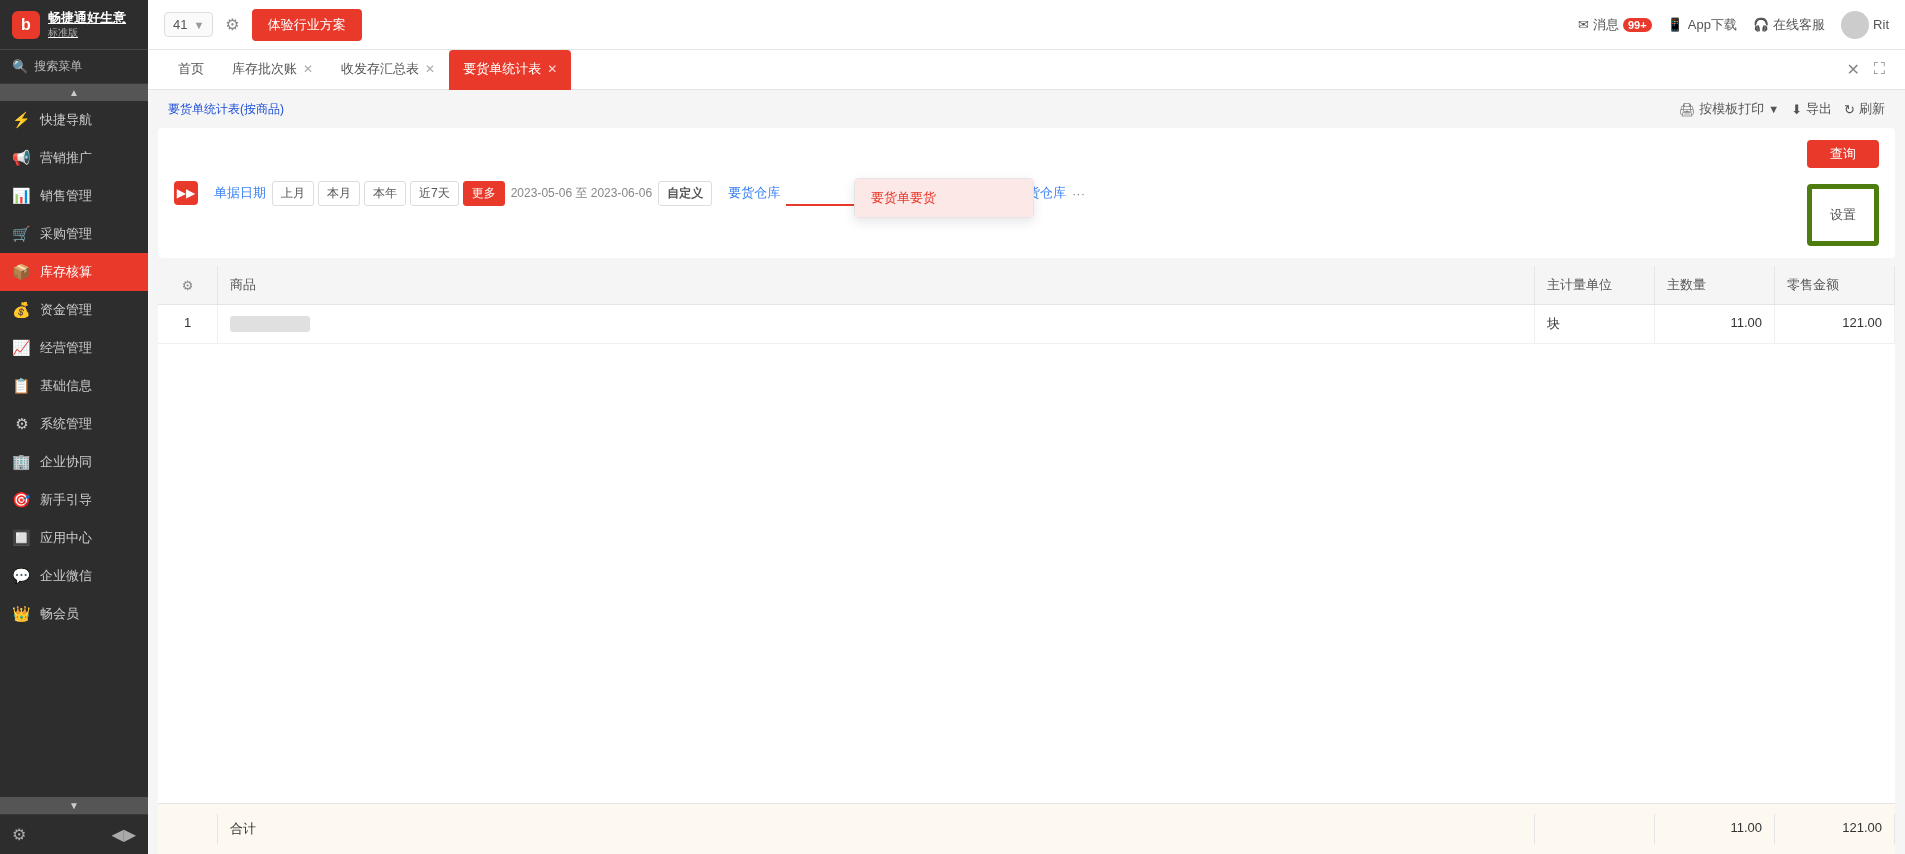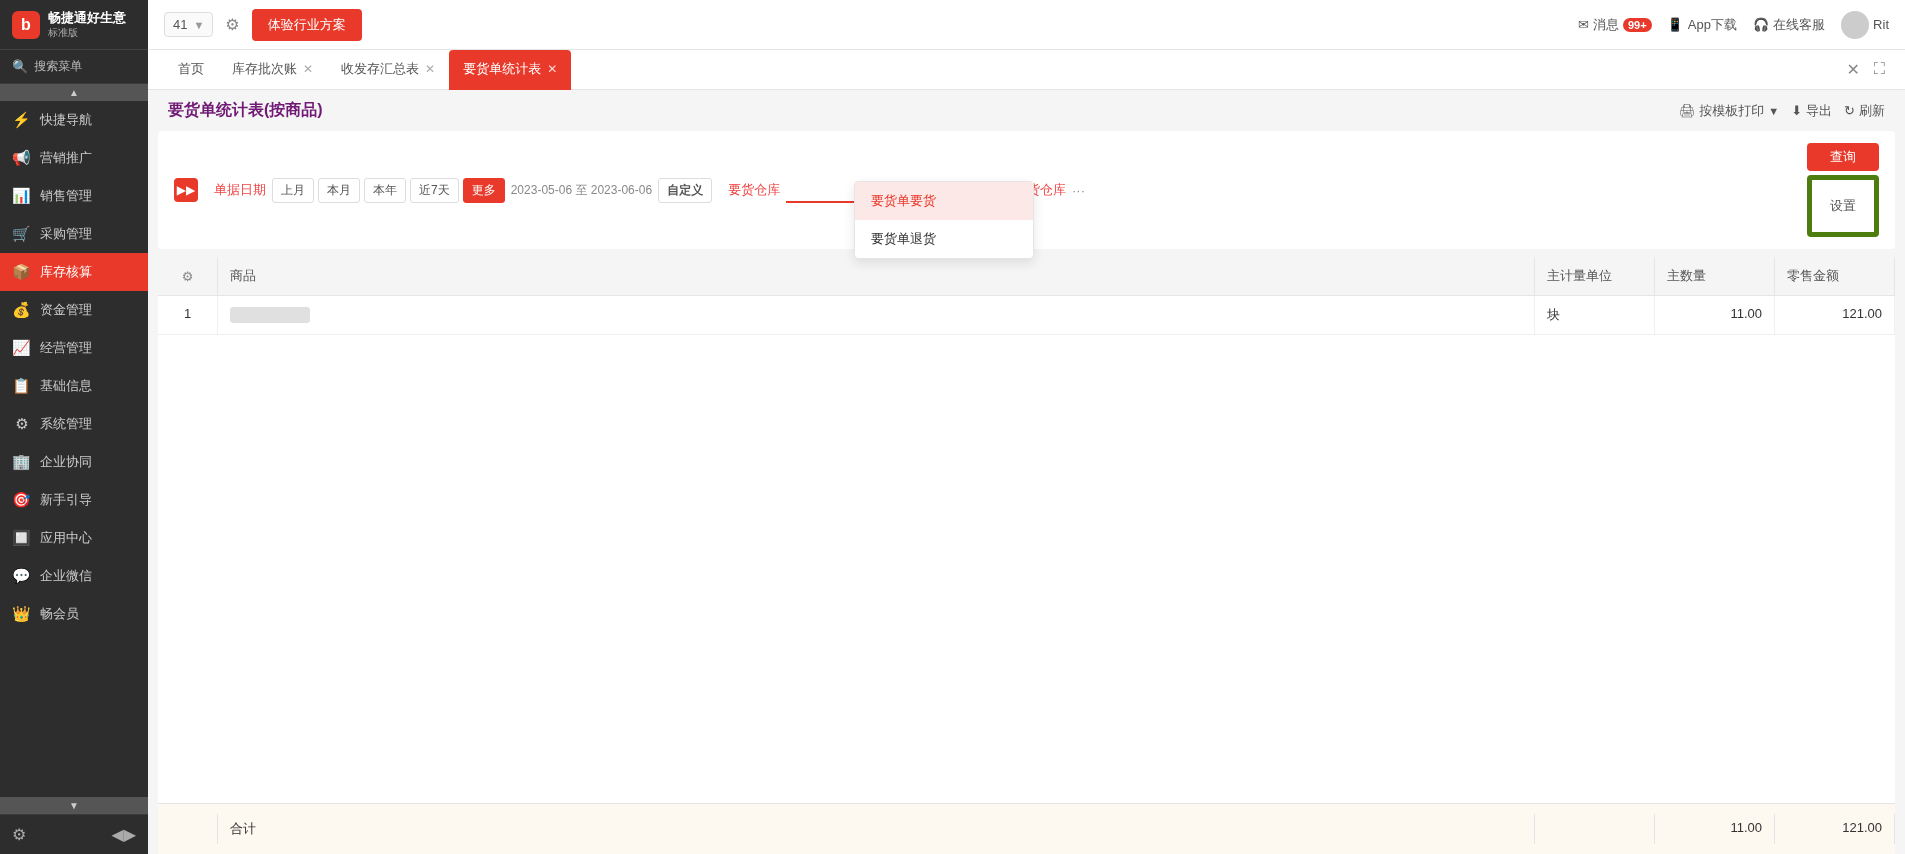--- a/index.html
+++ b/index.html
@@ -32,20 +32,21 @@
       color: white;
       font-weight: bold;
       font-size: 16px;
       margin-right: 8px;
       flex-shrink: 0;
     }
     .sidebar-logo-text {
       color: #fff;
       font-size: 12px;
       line-height: 1.3;
+      text-decoration: underline;
     }
     .sidebar-logo-text .main { font-size: 13px; font-weight: bold; }
     .sidebar-logo-text .sub { font-size: 10px; color: #aaa; }
 
     .sidebar-search {
       display: flex;
       align-items: center;
       padding: 8px 12px;
       color: #bbb;
       cursor: pointer;
@@ -218,23 +219,23 @@
 
     
     .page-header {
       display: flex;
       align-items: center;
       justify-content: space-between;
       padding: 10px 20px;
       background: #f5f5f5;
     }
     .page-title {
-      font-size: 16px;
-      font-weight: bold;
-      color: #701a75;
+      font-size: 12px;
+      font-weight: normal;
+      color: #1d4ed8;
     }
     .page-actions {
       display: flex;
       align-items: center;
       gap: 12px;
       font-size: 13px;
       color: #555;
     }
     .page-action-btn {
       display: flex;
@@ -268,21 +269,21 @@
       cursor: pointer;
       font-size: 12px;
       flex-shrink: 0;
     }
     .filter-group {
       display: flex;
       align-items: center;
       gap: 6px;
     }
     .filter-label {
-      color: #ef4444;
+      color: #3b82f6;
       font-size: 13px;
       white-space: nowrap;
     }
     .filter-date-btns {
       display: flex;
       gap: 4px;
     }
     .date-btn {
       padding: 3px 8px;
       border: 1px solid #ddd;
@@ -344,21 +345,21 @@
     .warehouse-dots {
       color: #888;
       cursor: pointer;
     }
 
     
     .filter-buttons {
       margin-left: auto;
       display: flex;
       flex-direction: column;
-      gap: 4px;
+      gap: 16px;
     }
     .btn-query {
       background: #e8392a;
       color: white;
       border: none;
       padding: 5px 18px;
       border-radius: 4px;
       cursor: pointer;
       font-size: 13px;
     }
@@ -648,21 +649,20 @@
         <span class="warehouse-dots">···</span>
       </div>
 
       <div class="filter-buttons">
         <button class="btn-query">查询</button>
         <button class="btn-set">设置</button>
       </div>
 
       <div class="dropdown-overlay">
         <div class="dropdown-item selected">要货单要货</div>
-        <div class="dropdown-item">要货单退货</div>
       </div>
     </div>
 
     <div class="table-area">
       <div class="table-header">
         <div class="th">
           <span class="th-gear">⚙</span>
         </div>
         <div class="th">商品</div>
         <div class="th">主计量单位</div>

